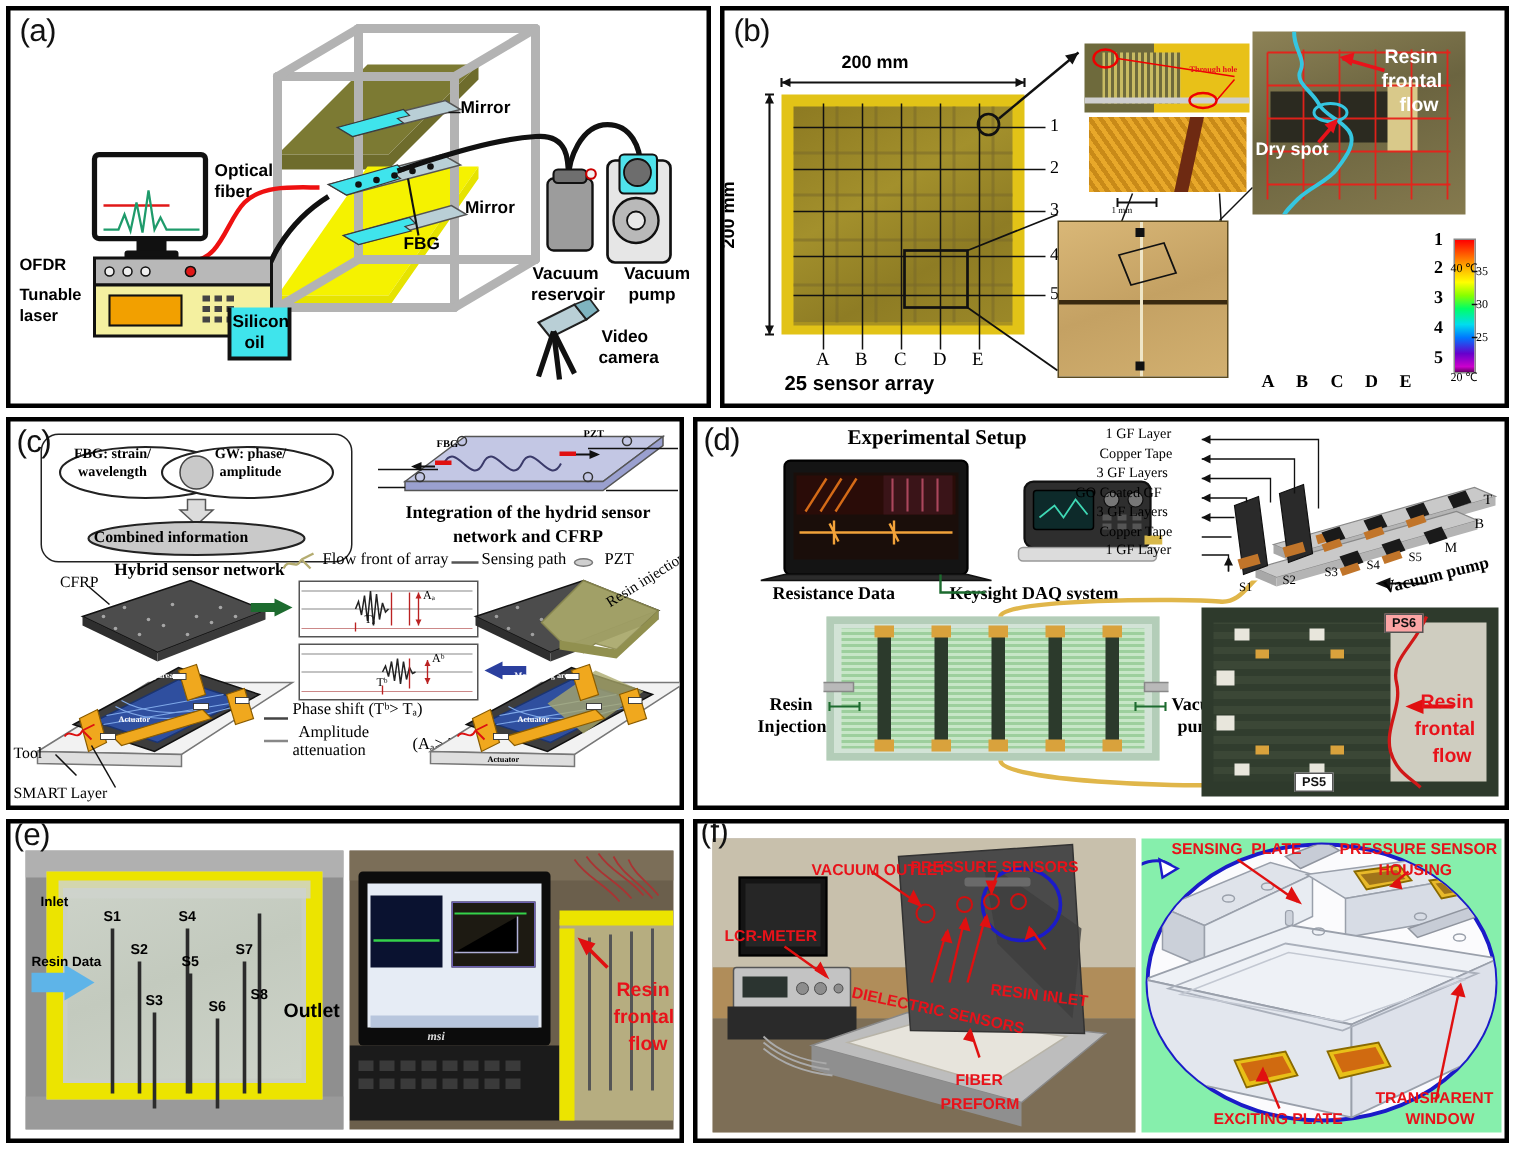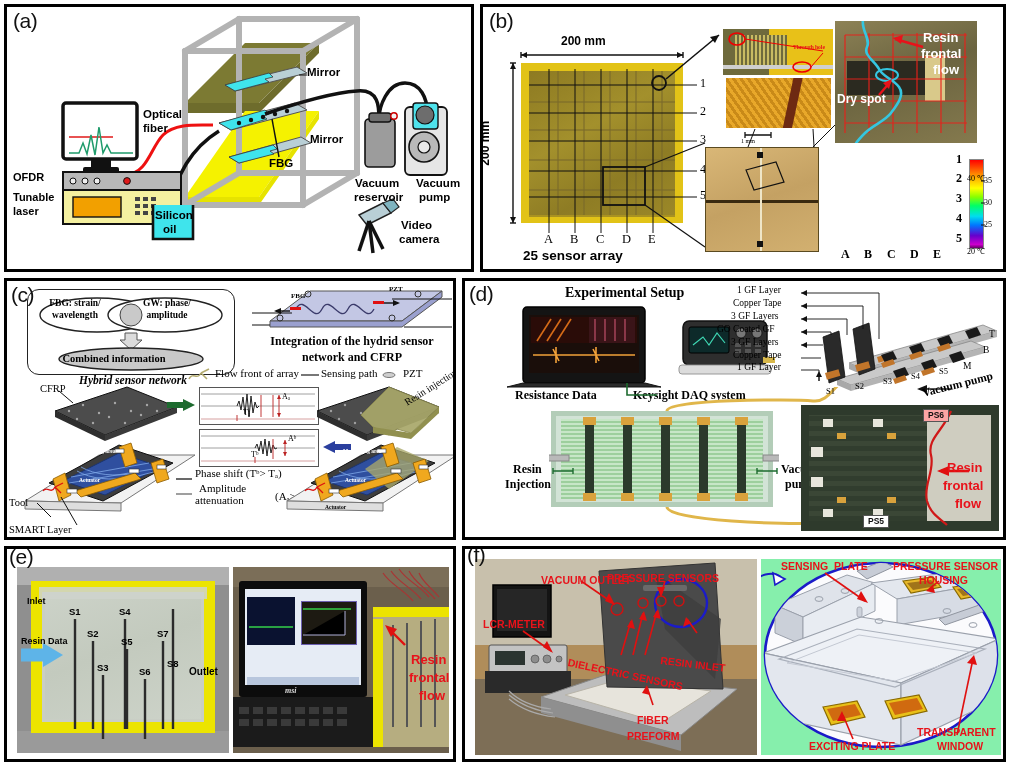--- a/index.html
+++ b/index.html
@@ -323,21 +323,21 @@
       <ellipse cx="140" cy="28" rx="57" ry="17" fill="#fff" stroke="#222" stroke-width="1.4"></ellipse>
       <ellipse cx="106" cy="28" rx="11" ry="11" fill="#c9c9c9" stroke="#444" stroke-width="1"></ellipse>
       <polygon points="100,46 112,46 112,53 117,53 106,63 95,53 100,53" fill="#dcdcdc" stroke="#555" stroke-width="1"></polygon>
       <ellipse cx="106" cy="72" rx="72" ry="11" fill="#c9c9c9" stroke="#222" stroke-width="1.4"></ellipse>
     </svg>
     <div class="t b ser ctr" style="left:32px;top:18px;font-size:9.5px;width:72px;">FBG: strain/</div>
     <div class="t b ser ctr" style="left:32px;top:30px;font-size:9.5px;width:72px;">wavelength</div>
     <div class="t b ser ctr" style="left:124px;top:18px;font-size:9.5px;width:72px;">GW: phase/</div>
     <div class="t b ser ctr" style="left:124px;top:30px;font-size:9.5px;width:72px;">amplitude</div>
     <div class="t b ser ctr" style="left:52px;top:72px;font-size:10.5px;width:110px;">Combined information</div>
-    <div class="t b ser ctr" style="left:46px;top:93px;font-size:11.5px;width:160px;font-style:italic;">Hybrid sensor network</div>
+    <div class="t b ser ctr" style="left:46px;top:93px;font-size:11.5px;width:160px;">Hybrid sensor network</div>
 
     <svg width="200" height="50" style="position:absolute;left:245px;top:4px;">
       <polygon points="18,36 58,6 190,6 150,36" fill="#c3c7e4" stroke="#555" stroke-width="1"></polygon>
       <polygon points="18,36 150,36 190,6 190,12 150,42 18,42" fill="#9aa0cf" stroke="#555" stroke-width="1"></polygon>
       <path d="M44,24 C52,8 62,40 70,24 C78,8 88,40 96,24 C104,8 114,40 122,24" stroke="#3a3a6a" stroke-width="1.3" fill="none"></path>
       <g stroke="#111" stroke-width="1" fill="none">
         <path d="M0,28 L40,28"></path>
           <path d="M140,14 L200,14"></path>
           <path d="M0,40 L18,40"></path>
           <path d="M152,42 L200,42"></path>
@@ -751,21 +751,21 @@
             <path d="M128,112 L128,172"></path>
           <path d="M146,74 L146,162"></path>
             <path d="M156,42 L156,162"></path>
         </g>
 
         <path d="M4,88 L30,88" stroke="#5eb4e8" stroke-width="13"></path>
         <polygon points="46,88 26,76 26,100" fill="#5eb4e8"></polygon>
       </svg>
       <div class="t b sans" style="left:10px;top:30px;font-size:9px;">Inlet</div>
       <div class="t b sans" style="left:4px;top:70px;font-size:9px;">Resin Data</div>
-      <div class="t b sans" style="left:172px;top:100px;font-size:10px;text-align:right;">Outlet</div>
+      <div class="t b sans" style="left:172px;top:100px;font-size:13px;text-align:right;">Outlet</div>
       <div class="t b sans" style="left:52px;top:40px;font-size:9.5px;">S1</div>
       <div class="t b sans" style="left:70px;top:62px;font-size:9.5px;">S2</div>
       <div class="t b sans" style="left:80px;top:96px;font-size:9.5px;">S3</div>
       <div class="t b sans" style="left:102px;top:40px;font-size:9.5px;">S4</div>
       <div class="t b sans" style="left:104px;top:70px;font-size:9.5px;">S5</div>
       <div class="t b sans" style="left:122px;top:100px;font-size:9.5px;">S6</div>
       <div class="t b sans" style="left:140px;top:62px;font-size:9.5px;">S7</div>
       <div class="t b sans" style="left:150px;top:92px;font-size:9.5px;">S8</div>
     </div>
 

